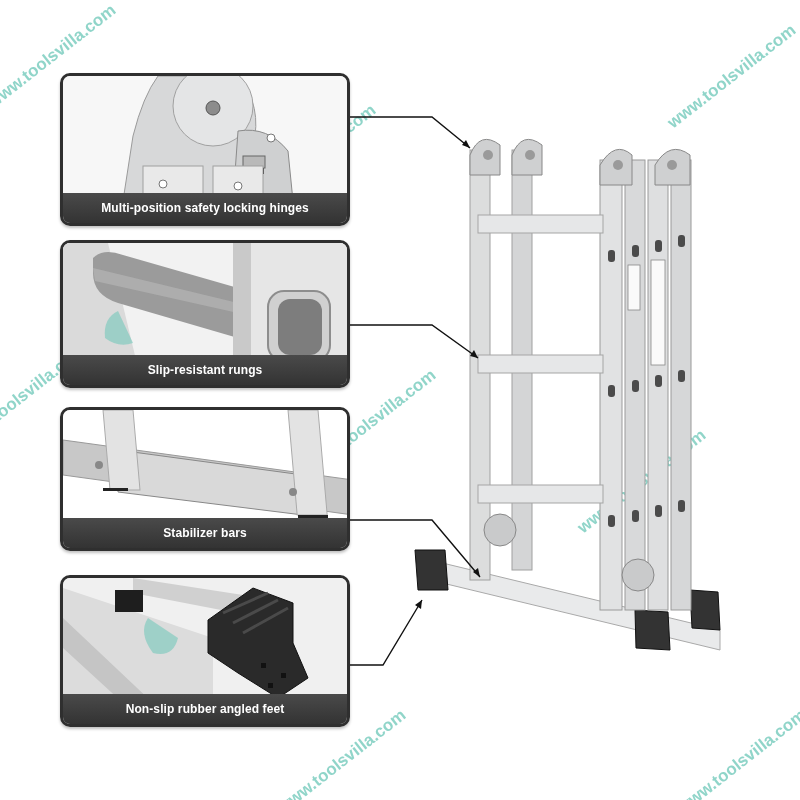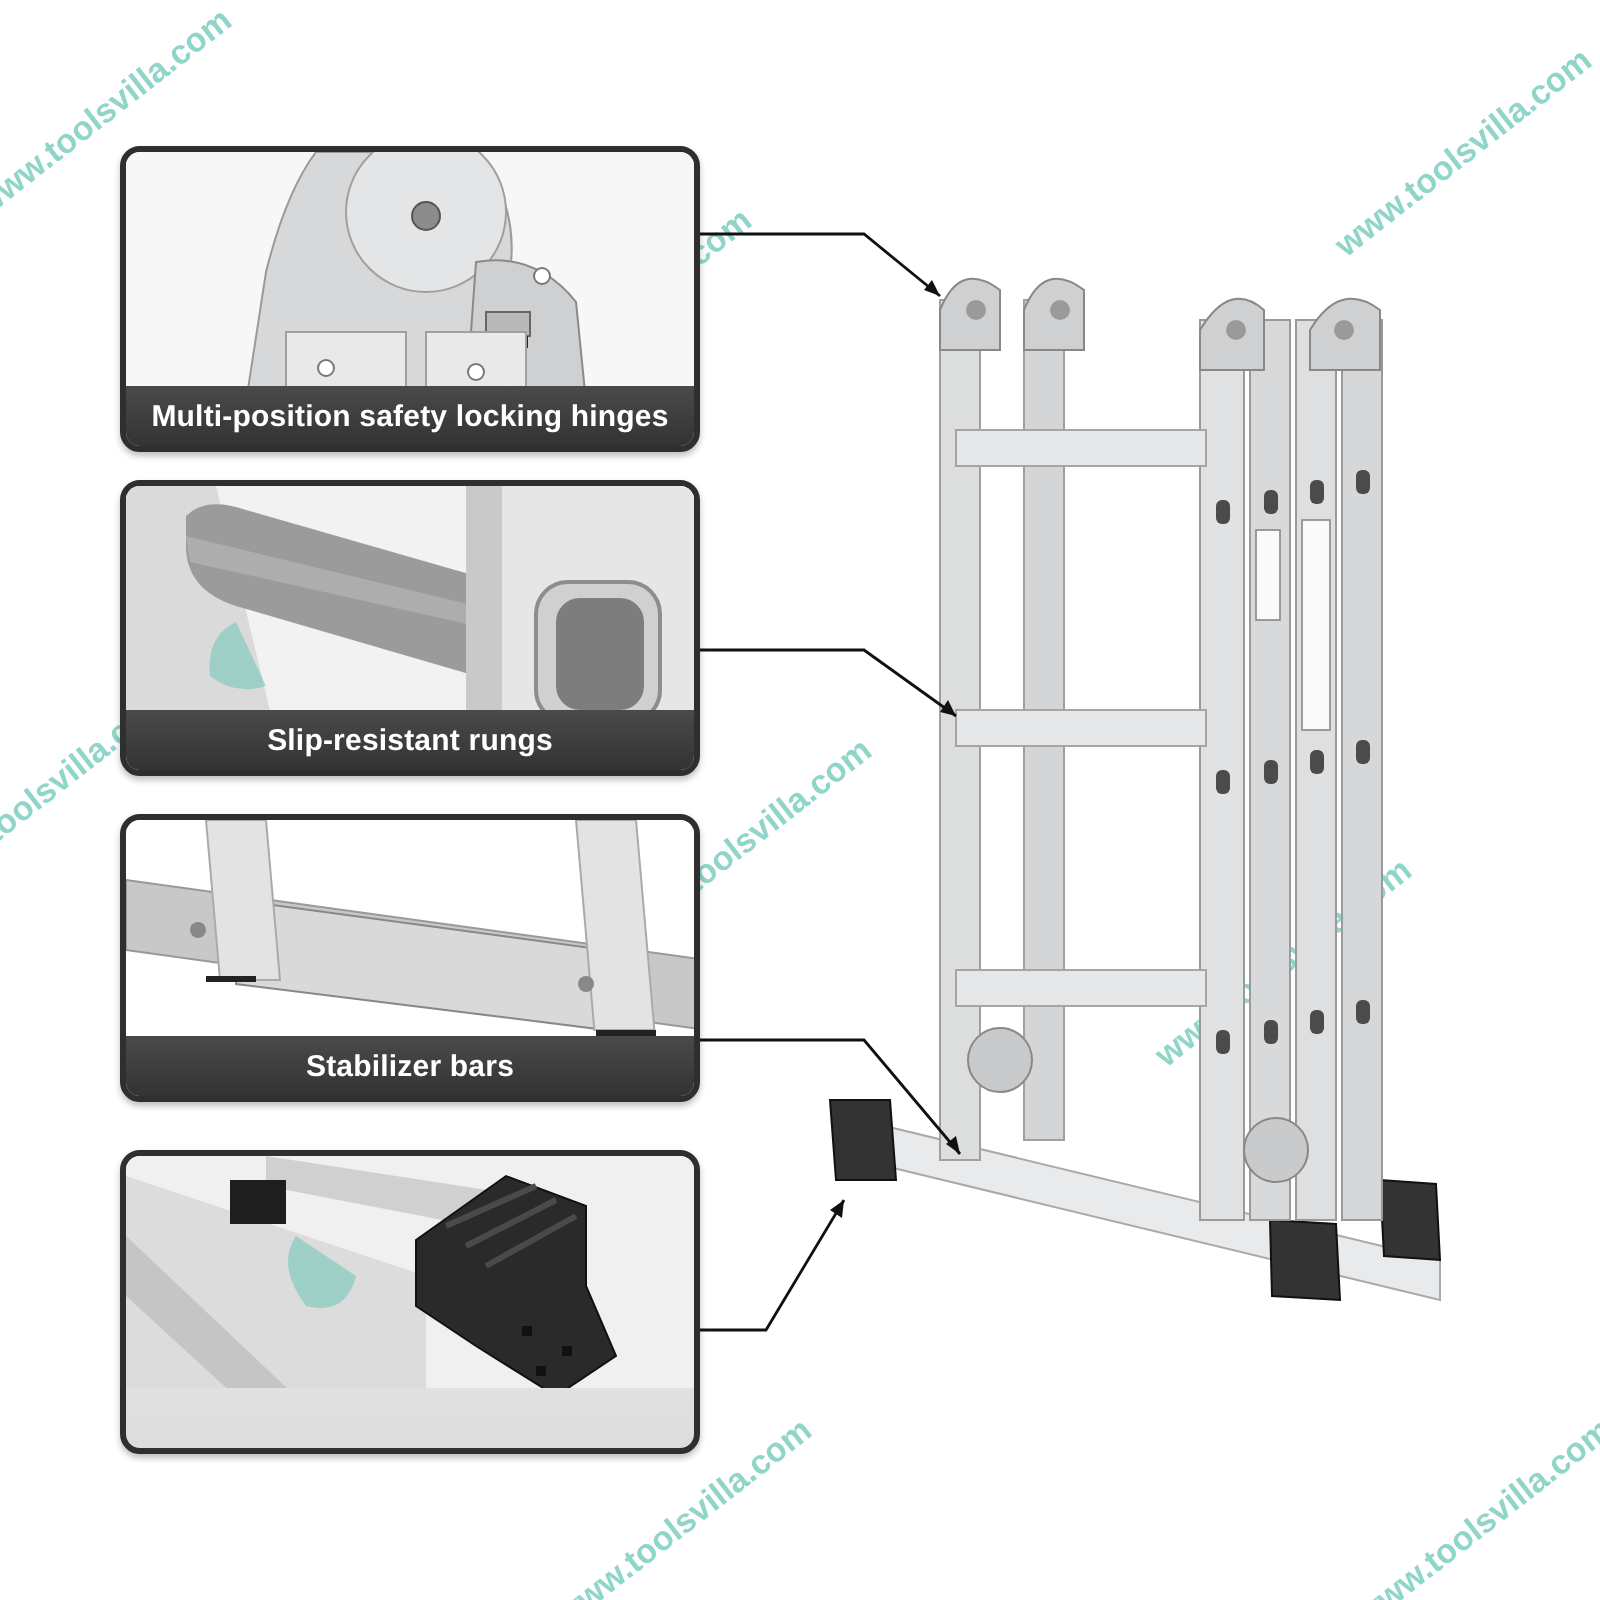--- a/index.html
+++ b/index.html
@@ -13,21 +13,21 @@
       position: absolute; left: 60px; width: 290px;
       border: 3px solid #2f2f2f; border-radius: 10px;
       background: linear-gradient(180deg, #f4f4f4 0%, #dcdcdc 100%);
       overflow: hidden;
       box-shadow: 0 2px 3px rgba(0,0,0,0.25);
     }
     .panel .photo { position: absolute; left: 0; top: 0; right: 0; bottom: 30px; overflow: hidden; }
     .panel .caption {
       position: absolute; left: 0; right: 0; bottom: 0; height: 30px;
       background: linear-gradient(180deg, #4a4a4a 0%, #333333 100%);
-      color: #ffffff; font-weight: bold; font-size: 15px;
+      color: #ffffff; font-weight: bold; font-size: 12px;
       display: flex; align-items: center; justify-content: center;
       letter-spacing: 0.1px;
     }
     #panel-1 { top: 73px; height: 153px; }
     #panel-2 { top: 240px; height: 148px; }
     #panel-3 { top: 407px; height: 144px; }
     #panel-4 { top: 575px; height: 152px; }
 
     
     svg.overlay { position: absolute; left: 0; top: 0; width: 800px; height: 800px; pointer-events: none; }
@@ -117,20 +117,21 @@
         <path d="M70 0 L200 20 L200 40 L70 15 Z" fill="#d0d0d0"></path>
         <rect x="52" y="12" width="28" height="22" fill="#1e1e1e"></rect>
         <path d="M145 42 L190 10 L230 25 L230 65 L245 100 L215 120 L175 95 L145 75 Z" fill="#2a2a2a" stroke="#111"></path>
         <path d="M160 35 L205 15 M170 45 L215 22 M180 55 L225 30" stroke="#4a4a4a" stroke-width="3"></path>
         <rect x="198" y="85" width="5" height="5" fill="#111"></rect>
         <rect x="218" y="95" width="5" height="5" fill="#111"></rect>
         <rect x="205" y="105" width="5" height="5" fill="#111"></rect>
         <path d="M85 40 Q75 55 90 75 Q110 80 115 60 Z" fill="#6cc7b8" opacity="0.55"></path>
       </svg>
     </div>
+    <div class="caption">Non-slip rubber angled feet</div>
   </div>
 
   <div class="ladder">
     <svg width="340" height="540" viewBox="0 0 340 540">
 
       <path d="M30 430 L320 500 L320 520 L30 450 Z" fill="#e9eaeb" stroke="#a9a9a9"></path>
 
       <path d="M15 420 L45 420 L48 460 L18 460 Z" fill="#333" stroke="#111"></path>
       <path d="M235 480 L268 482 L270 520 L236 518 Z" fill="#333" stroke="#111"></path>
       <path d="M290 460 L318 462 L320 500 L292 498 Z" fill="#333" stroke="#111"></path>

